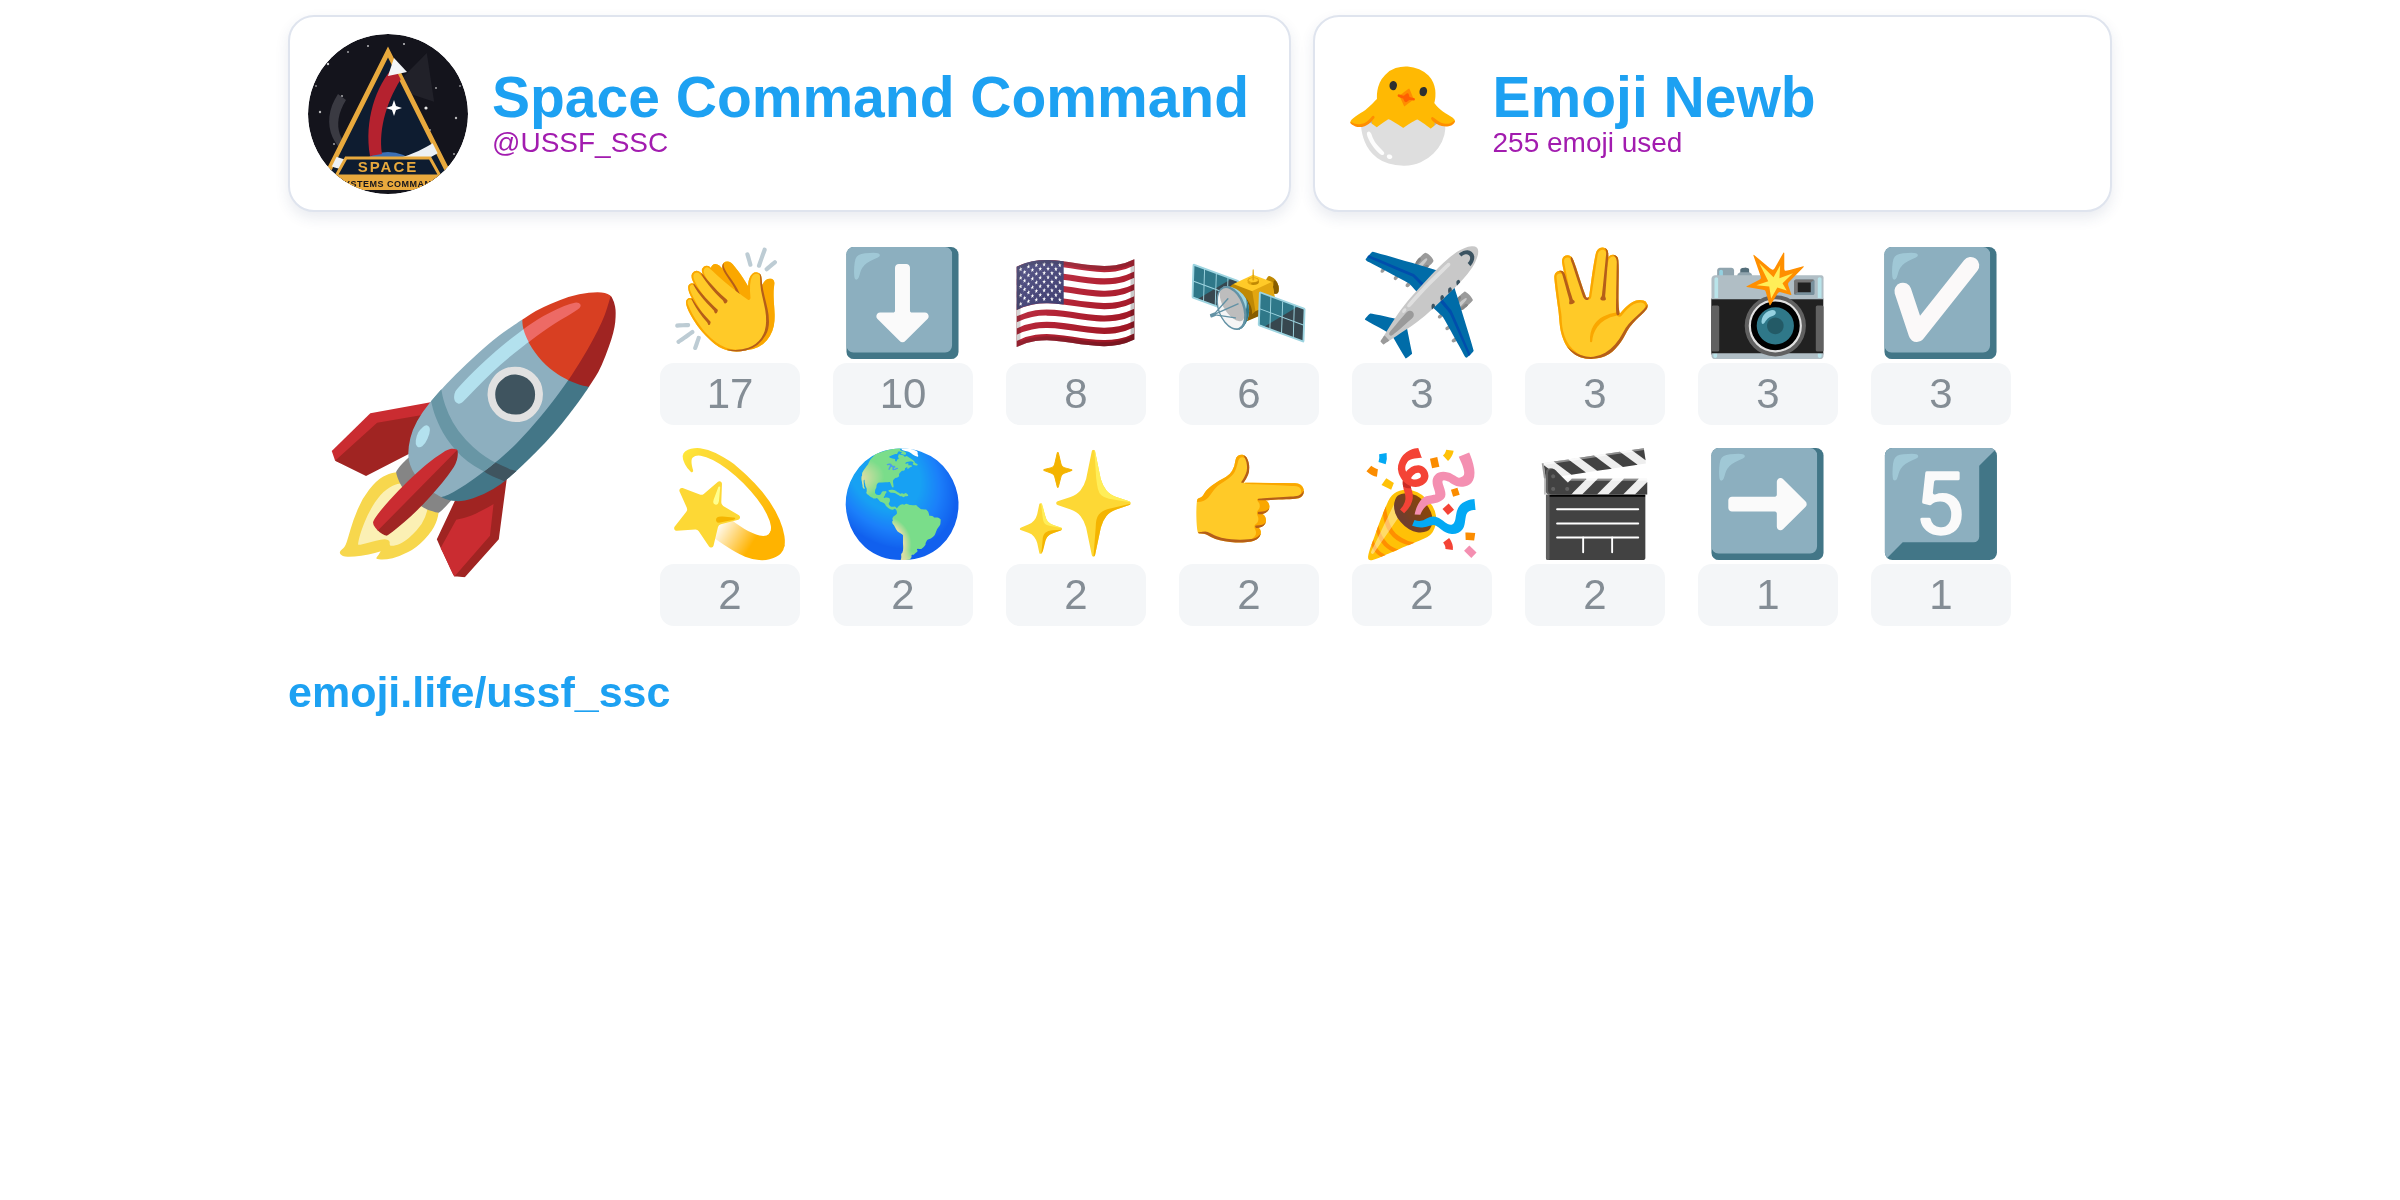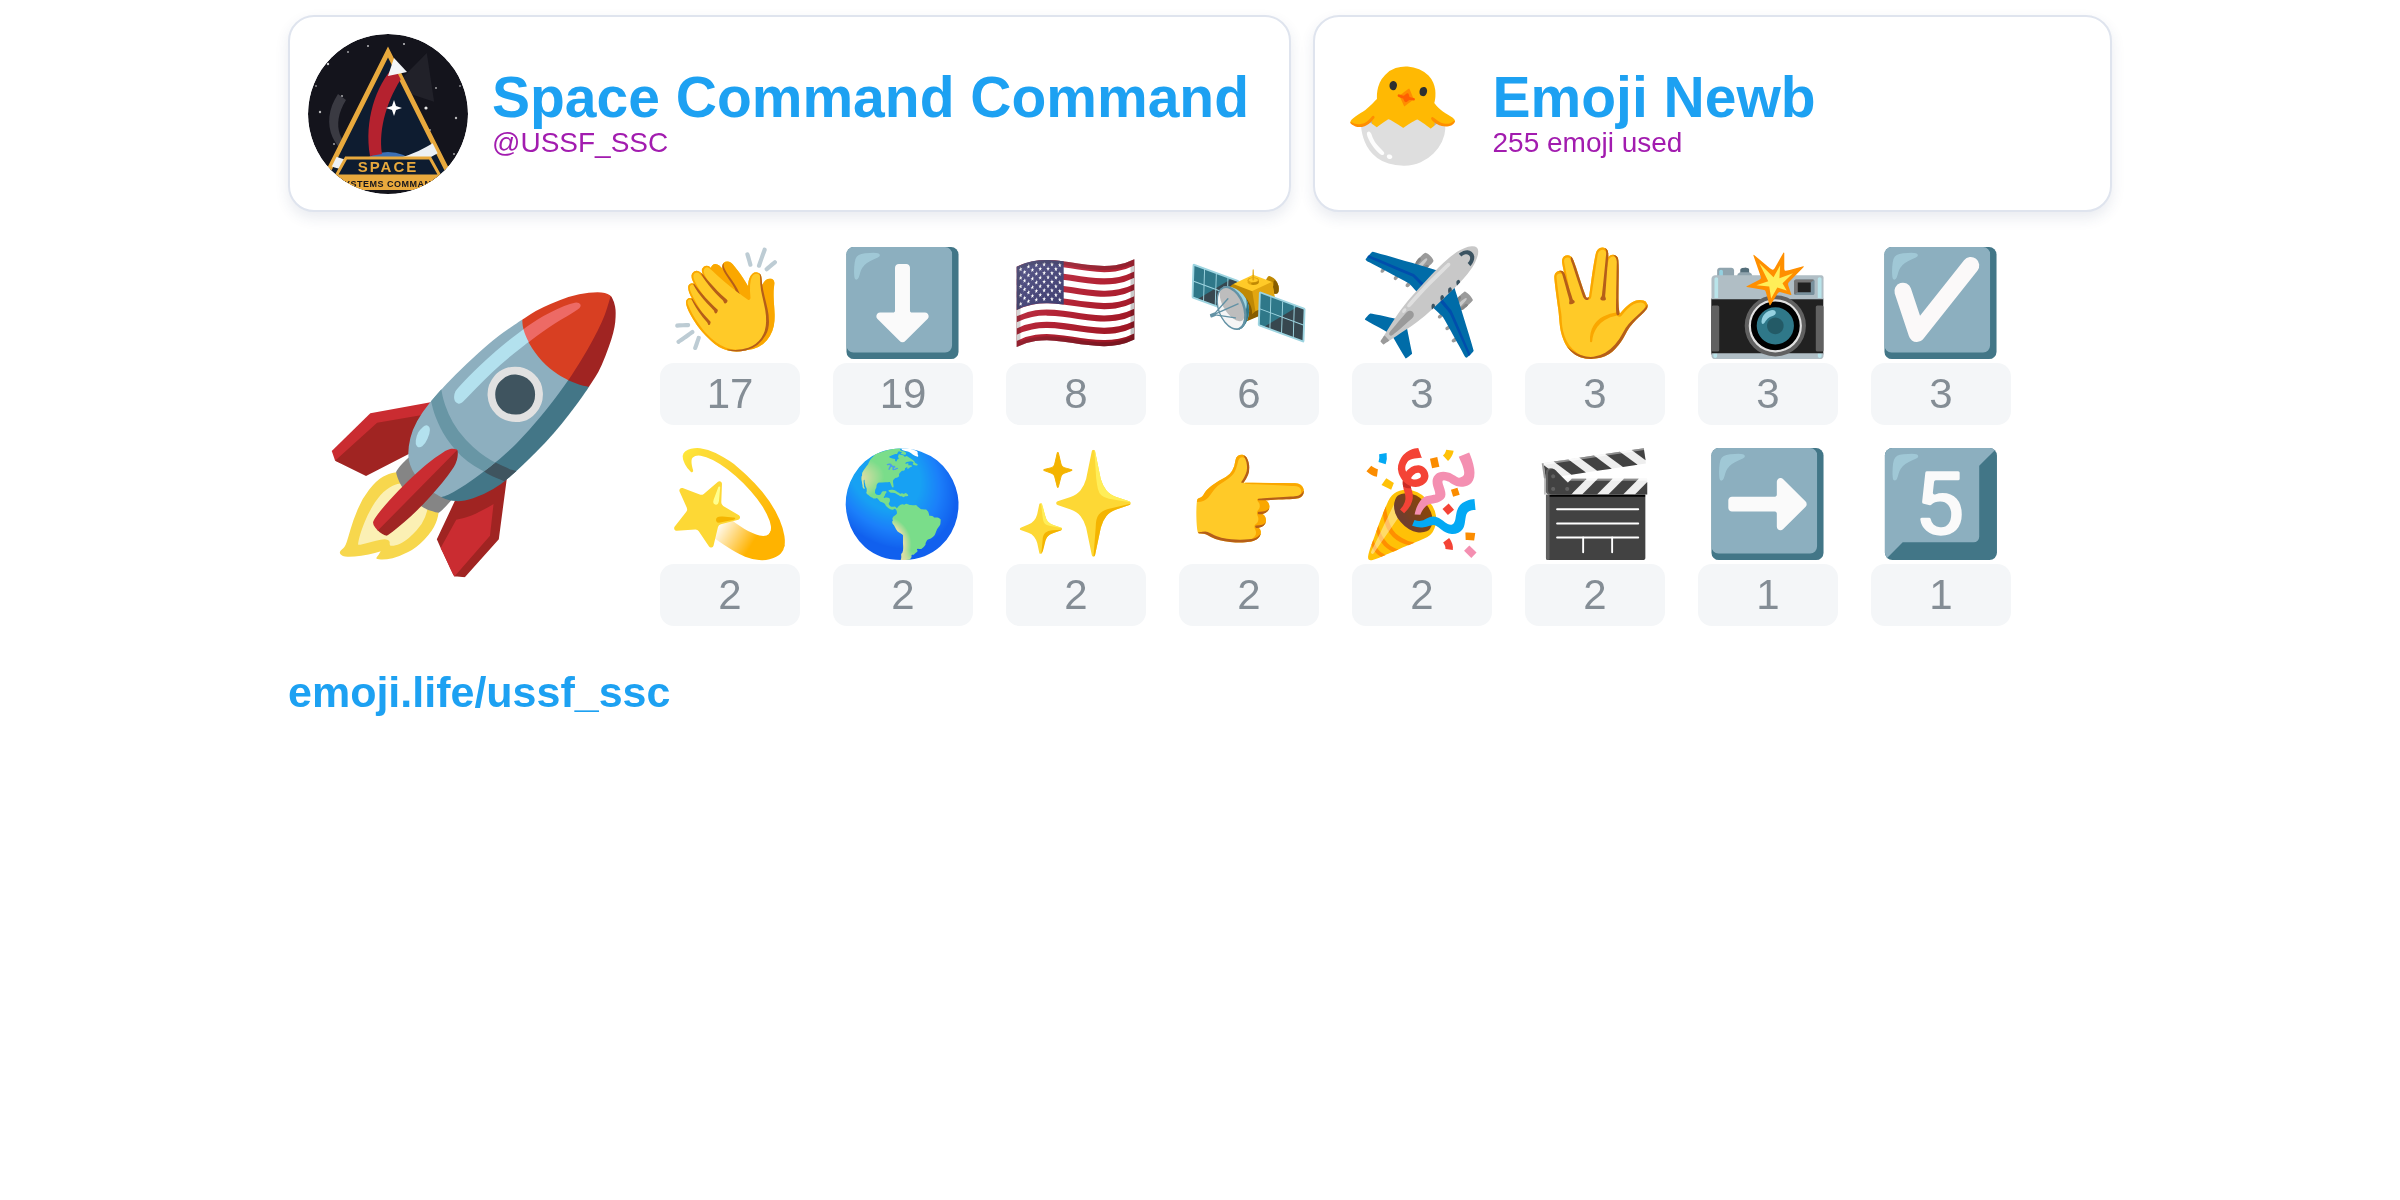--- a/index.html
+++ b/index.html
@@ -132,21 +132,21 @@
     </div>
 
     <div class="grid">
 
       <div class="cell">
         <div class="cell-emoji">👏</div>
         <div class="cell-count">17</div>
       </div>
       <div class="cell">
         <div class="cell-emoji">⬇️</div>
-        <div class="cell-count">19</div>
+        <div class="cell-count">10</div>
       </div>
       <div class="cell">
         <div class="cell-emoji">🇺🇸</div>
         <div class="cell-count">8</div>
       </div>
       <div class="cell">
         <div class="cell-emoji">🛰️</div>
         <div class="cell-count">6</div>
       </div>
       <div class="cell">

